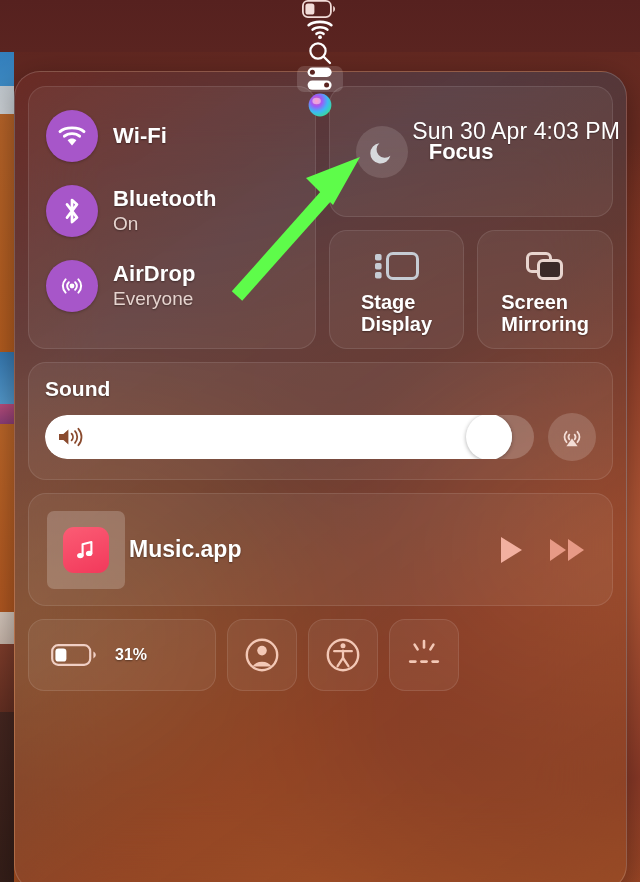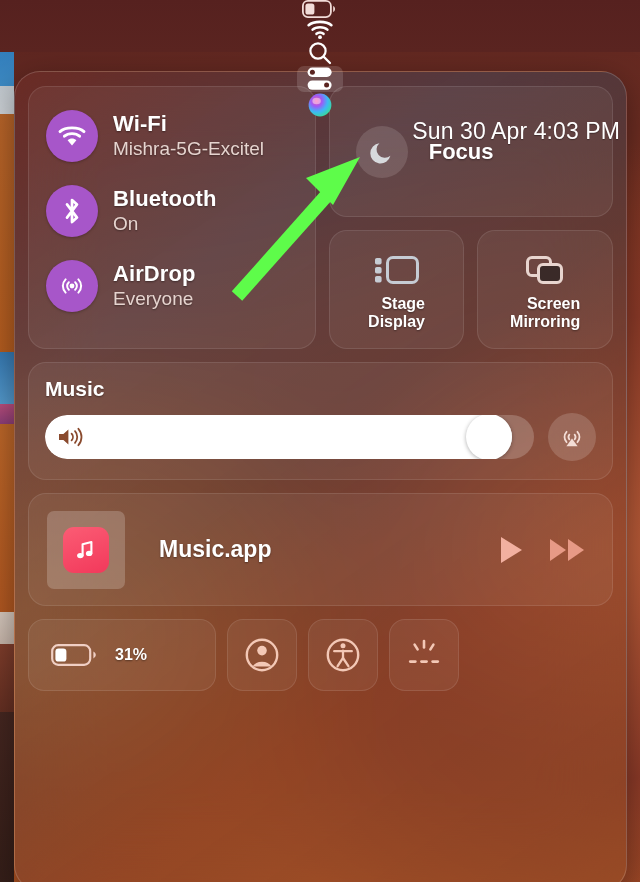--- a/index.html
+++ b/index.html
@@ -158,22 +158,22 @@
   }
 
   #mini-tiles { display: flex; gap: 13px; height: 119px; }
   .mini-tile {
     flex: 1;
     display: flex; flex-direction: column;
     align-items: center; justify-content: center;
     gap: 7px; padding-top: 4px;
   }
   .mini-label {
-    color: #ffffff; font-size: 16px; font-weight: bold;
-    text-align: right; line-height: 1.12;
+    color: #ffffff; font-size: 20px; font-weight: bold;
+    text-align: left; line-height: 1.12;
     text-shadow: 0 1px 2px rgba(0,0,0,.4);
   }
 
   
   .slider-tile { margin-top: 13px; padding: 14px 16px 18px 16px; }
   .slider-heading {
     color: #ffffff; font-size: 21px; font-weight: bold;
     margin-bottom: 12px;
     text-shadow: 0 1px 2px rgba(0,0,0,.4);
   }
@@ -199,21 +199,21 @@
   .round-btn {
     width: 48px; height: 48px; border-radius: 50%;
     background: rgba(255,255,255,0.16);
     display: flex; align-items: center; justify-content: center;
     flex: none;
   }
 
   
   #now-playing-tile {
     margin-top: 13px; height: 113px;
-    display: flex; align-items: center; padding: 0 20px 0 18px; gap: 34px;
+    display: flex; align-items: center; padding: 0 20px 0 18px; gap: 4px;
   }
   #album-art {
     width: 78px; height: 78px; border-radius: 7px;
     background: rgba(255,255,255,0.20);
     display: flex; align-items: center; justify-content: center;
     flex: none;
   }
   #music-icon-square {
     width: 46px; height: 46px; border-radius: 11px;
     background: linear-gradient(160deg, #fb5c74 0%, #f2395b 100%);
@@ -323,21 +323,20 @@
             <svg width="30" height="24" viewBox="0 0 30 24">
               <g fill="none" stroke="#ffffff" stroke-width="2.9" stroke-linecap="round">
                 <path d="M3 7.6 C8.3 2.6 21.7 2.6 27 7.6"></path>
                 <path d="M7.4 12.2 C11.2 8.8 18.8 8.8 22.6 12.2"></path>
               </g>
               <path d="M15 21.4 L10.6 16.2 C13.2 14 16.8 14 19.4 16.2 Z" fill="#ffffff"></path>
             </svg>
           </div>
           <div class="conn-text">
             <div class="conn-title">Wi-Fi</div>
-            <div class="conn-sub">Mishra-5G-Excitel</div>
           </div>
         </div>
 
         <div class="conn-row">
           <div class="conn-badge">
             <svg width="22" height="30" viewBox="0 0 22 30">
               <path d="M6 8.4 L16 21.6 L11 26 L11 4 L16 8.4 L6 21.6" fill="none" stroke="#ffffff" stroke-width="2.7" stroke-linecap="round" stroke-linejoin="round"></path>
             </svg>
           </div>
           <div class="conn-text">
@@ -402,21 +401,21 @@
               <span>Screen</span><br>
               <span>Mirroring</span>
             </div>
           </div>
         </div>
       </div>
     </div>
 
 
     <div class="slider-tile tile">
-      <div class="slider-heading">Music</div>
+      <div class="slider-heading">Sound</div>
       <div class="slider-line">
         <div class="slider-track" id="sound-track">
           <div class="slider-fill" id="sound-fill" style="width: 466.85px;"></div>
           <div class="slider-knob" id="sound-knob" style="left: 443.85px;"></div>
           <svg class="slider-glyph" width="28" height="24" viewBox="0 0 28 24">
             <path d="M3 9 L7.4 9 L12.4 4.4 L12.4 19.6 L7.4 15 L3 15 Z" fill="#8a4a2e"></path>
             <g fill="none" stroke="#8a4a2e" stroke-width="1.8" stroke-linecap="round">
               <path d="M15.6 8.6 A5 5 0 0 1 15.6 15.4"></path>
               <path d="M19 6.2 A8.6 8.6 0 0 1 19 17.8"></path>
               <path d="M22.4 3.8 A12.4 12.4 0 0 1 22.4 20.2"></path>

